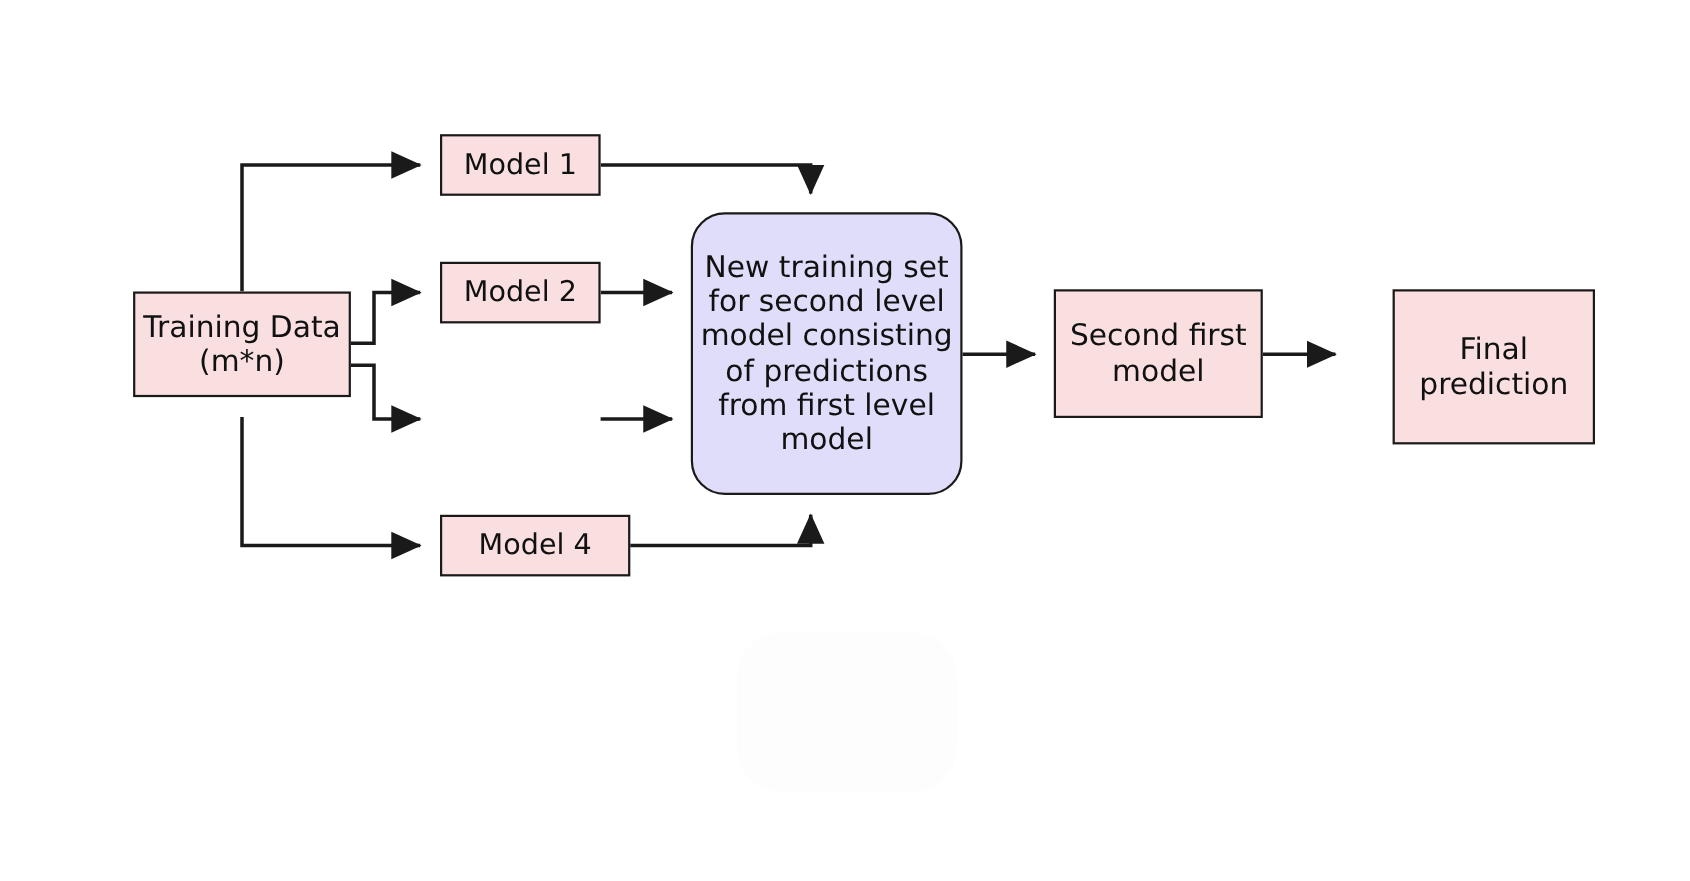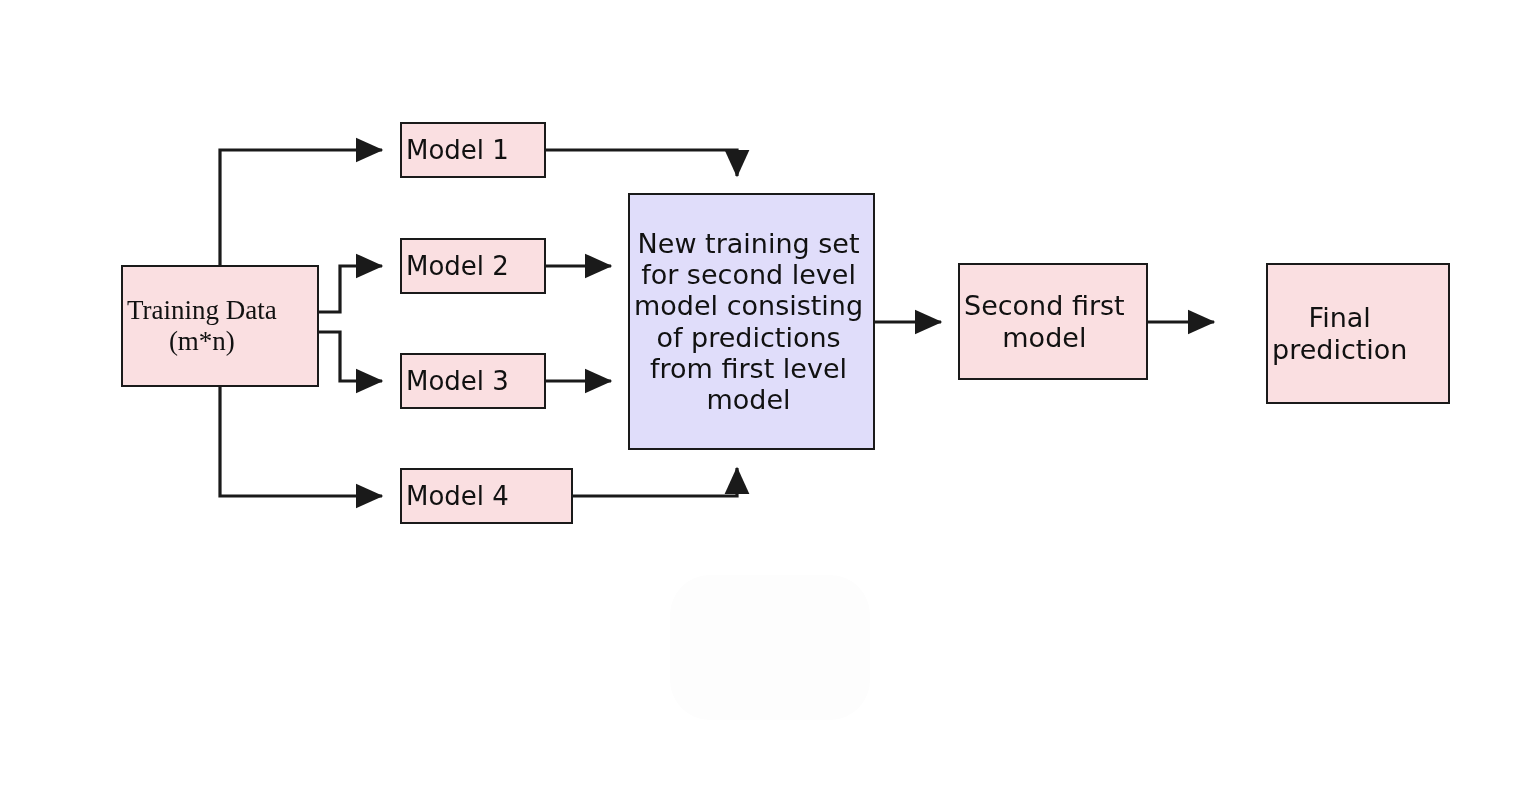--- a/index.html
+++ b/index.html
@@ -24,26 +24,27 @@
     top: 0;
     width: 1536px;
     height: 801px;
   }
   .node-box {
     position: absolute;
     box-sizing: border-box;
     border: 2.5px solid #1a1a1a;
     display: flex;
     align-items: center;
+    justify-content: center;
     text-align: center;
     color: #111111;
     line-height: 1.16;
   }
   .node-pink { background: #fadfe1; }
-  .node-blue { background: #e0ddfa; }
+  .node-blue { background: #e0ddfa; border-radius: 31px; }
   .node-label {
     display: block;
     white-space: pre-line;
     padding: 0 4px;
   }
   .fs-26 { font-size: 26px; }
   .fs-27 { font-size: 27px; }
   .watermark {
     position: absolute;
     left: 670px;
@@ -93,36 +94,33 @@
 
       <path d="M546,496 L737,496 L737,468" marker-end="url(#arrow-up)"></path>
 
       <path d="M875,322 L941,322" marker-end="url(#arrow-right)"></path>
 
       <path d="M1148,322 L1214,322" marker-end="url(#arrow-right)"></path>
 
     </g>
   </svg>
 
-  <div class="node-box node-pink fs-27" style="left:121px; top:265px; width:198px; height:122px;font-family:Liberation Serif, serif;">
+  <div class="node-box node-pink fs-27" style="left:121px; top:265px; width:198px; height:96px;">
     <span class="node-label">Training Data
 (m*n)</span>
   </div>
 
   <div class="node-box node-pink fs-26" style="left:400px; top:122px; width:146px; height:56px;">
     <span class="node-label">Model 1</span>
   </div>
 
   <div class="node-box node-pink fs-26" style="left:400px; top:238px; width:146px; height:56px;">
     <span class="node-label">Model 2</span>
   </div>
 
-  <div class="node-box node-pink fs-26" style="left:400px; top:353px; width:146px; height:56px;">
-    <span class="node-label">Model 3</span>
-  </div>
 
   <div class="node-box node-pink fs-26" style="left:400px; top:468px; width:173px; height:56px;">
     <span class="node-label">Model 4</span>
   </div>
 
   <div class="node-box node-blue fs-27" style="left:628px; top:193px; width:247px; height:257px;">
     <span class="node-label">New training set
 for second level
 model consisting
 of predictions

